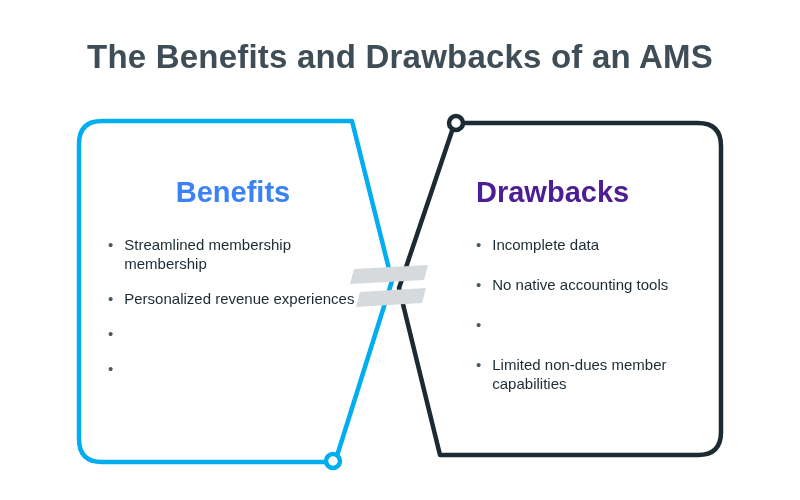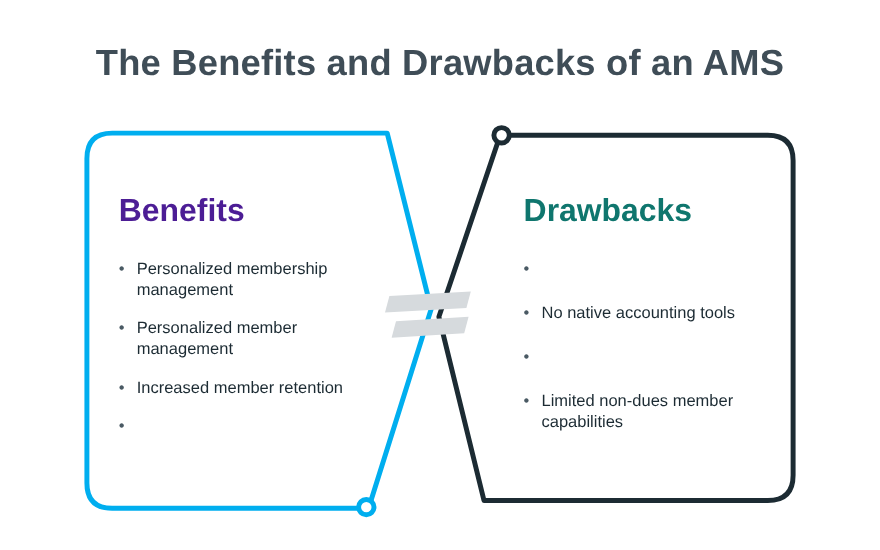--- a/index.html
+++ b/index.html
@@ -25,23 +25,23 @@
     top:0;left:0;
     width:800px;height:500px;
   }
   .panel-text{position:absolute;}
   .panel-text h2{
     margin:0 0 0 0;
     font-size:29px;
     font-weight:700;
   }
   .benefits-text{left:108px;top:176px;width:250px;}
-  .benefits-text h2{color:#4c1d95;}
+  .benefits-text h2{color:#3b82f6;text-align:center;}
   .drawbacks-text{left:476px;top:176px;width:250px;}
-  .drawbacks-text h2{color:#0f766e;}
+  .drawbacks-text h2{color:#4c1d95;}
   ul.points{
     list-style:none;
     margin:26px 0 0 0;
     padding:0;
     font-size:15px;
     line-height:19px;
     color:#1C2B33;
   }
   ul.points li{
     display:flex;
@@ -75,41 +75,41 @@
 
     <circle cx="333" cy="461" r="7" fill="#ffffff" stroke-width="4.5" stroke="#00AEEF"></circle>
     <circle cx="456" cy="123" r="7" fill="#ffffff" stroke-width="4.5" stroke="#1C2B33"></circle>
   </svg>
 
   <div class="panel-text benefits-text">
     <h2>Benefits</h2>
     <ul class="points list-left">
         <li>
           <span class="dot">•</span>
-          <span>Personalized membership management</span>
+          <span>Streamlined membership membership</span>
         </li>
         <li>
           <span class="dot">•</span>
-          <span>Personalized member management</span>
+          <span>Personalized revenue experiences</span>
         </li>
         <li>
           <span class="dot">•</span>
-          <span>Increased member retention</span>
         </li>
         <li>
           <span class="dot">•</span>
         </li>
       </ul>
   </div>
 
   <div class="panel-text drawbacks-text">
     <h2>Drawbacks</h2>
     <ul class="points list-right">
         <li>
           <span class="dot">•</span>
+          <span>Incomplete data</span>
         </li>
         <li>
           <span class="dot">•</span>
           <span>No native accounting tools</span>
         </li>
         <li>
           <span class="dot">•</span>
         </li>
         <li>
           <span class="dot">•</span>

